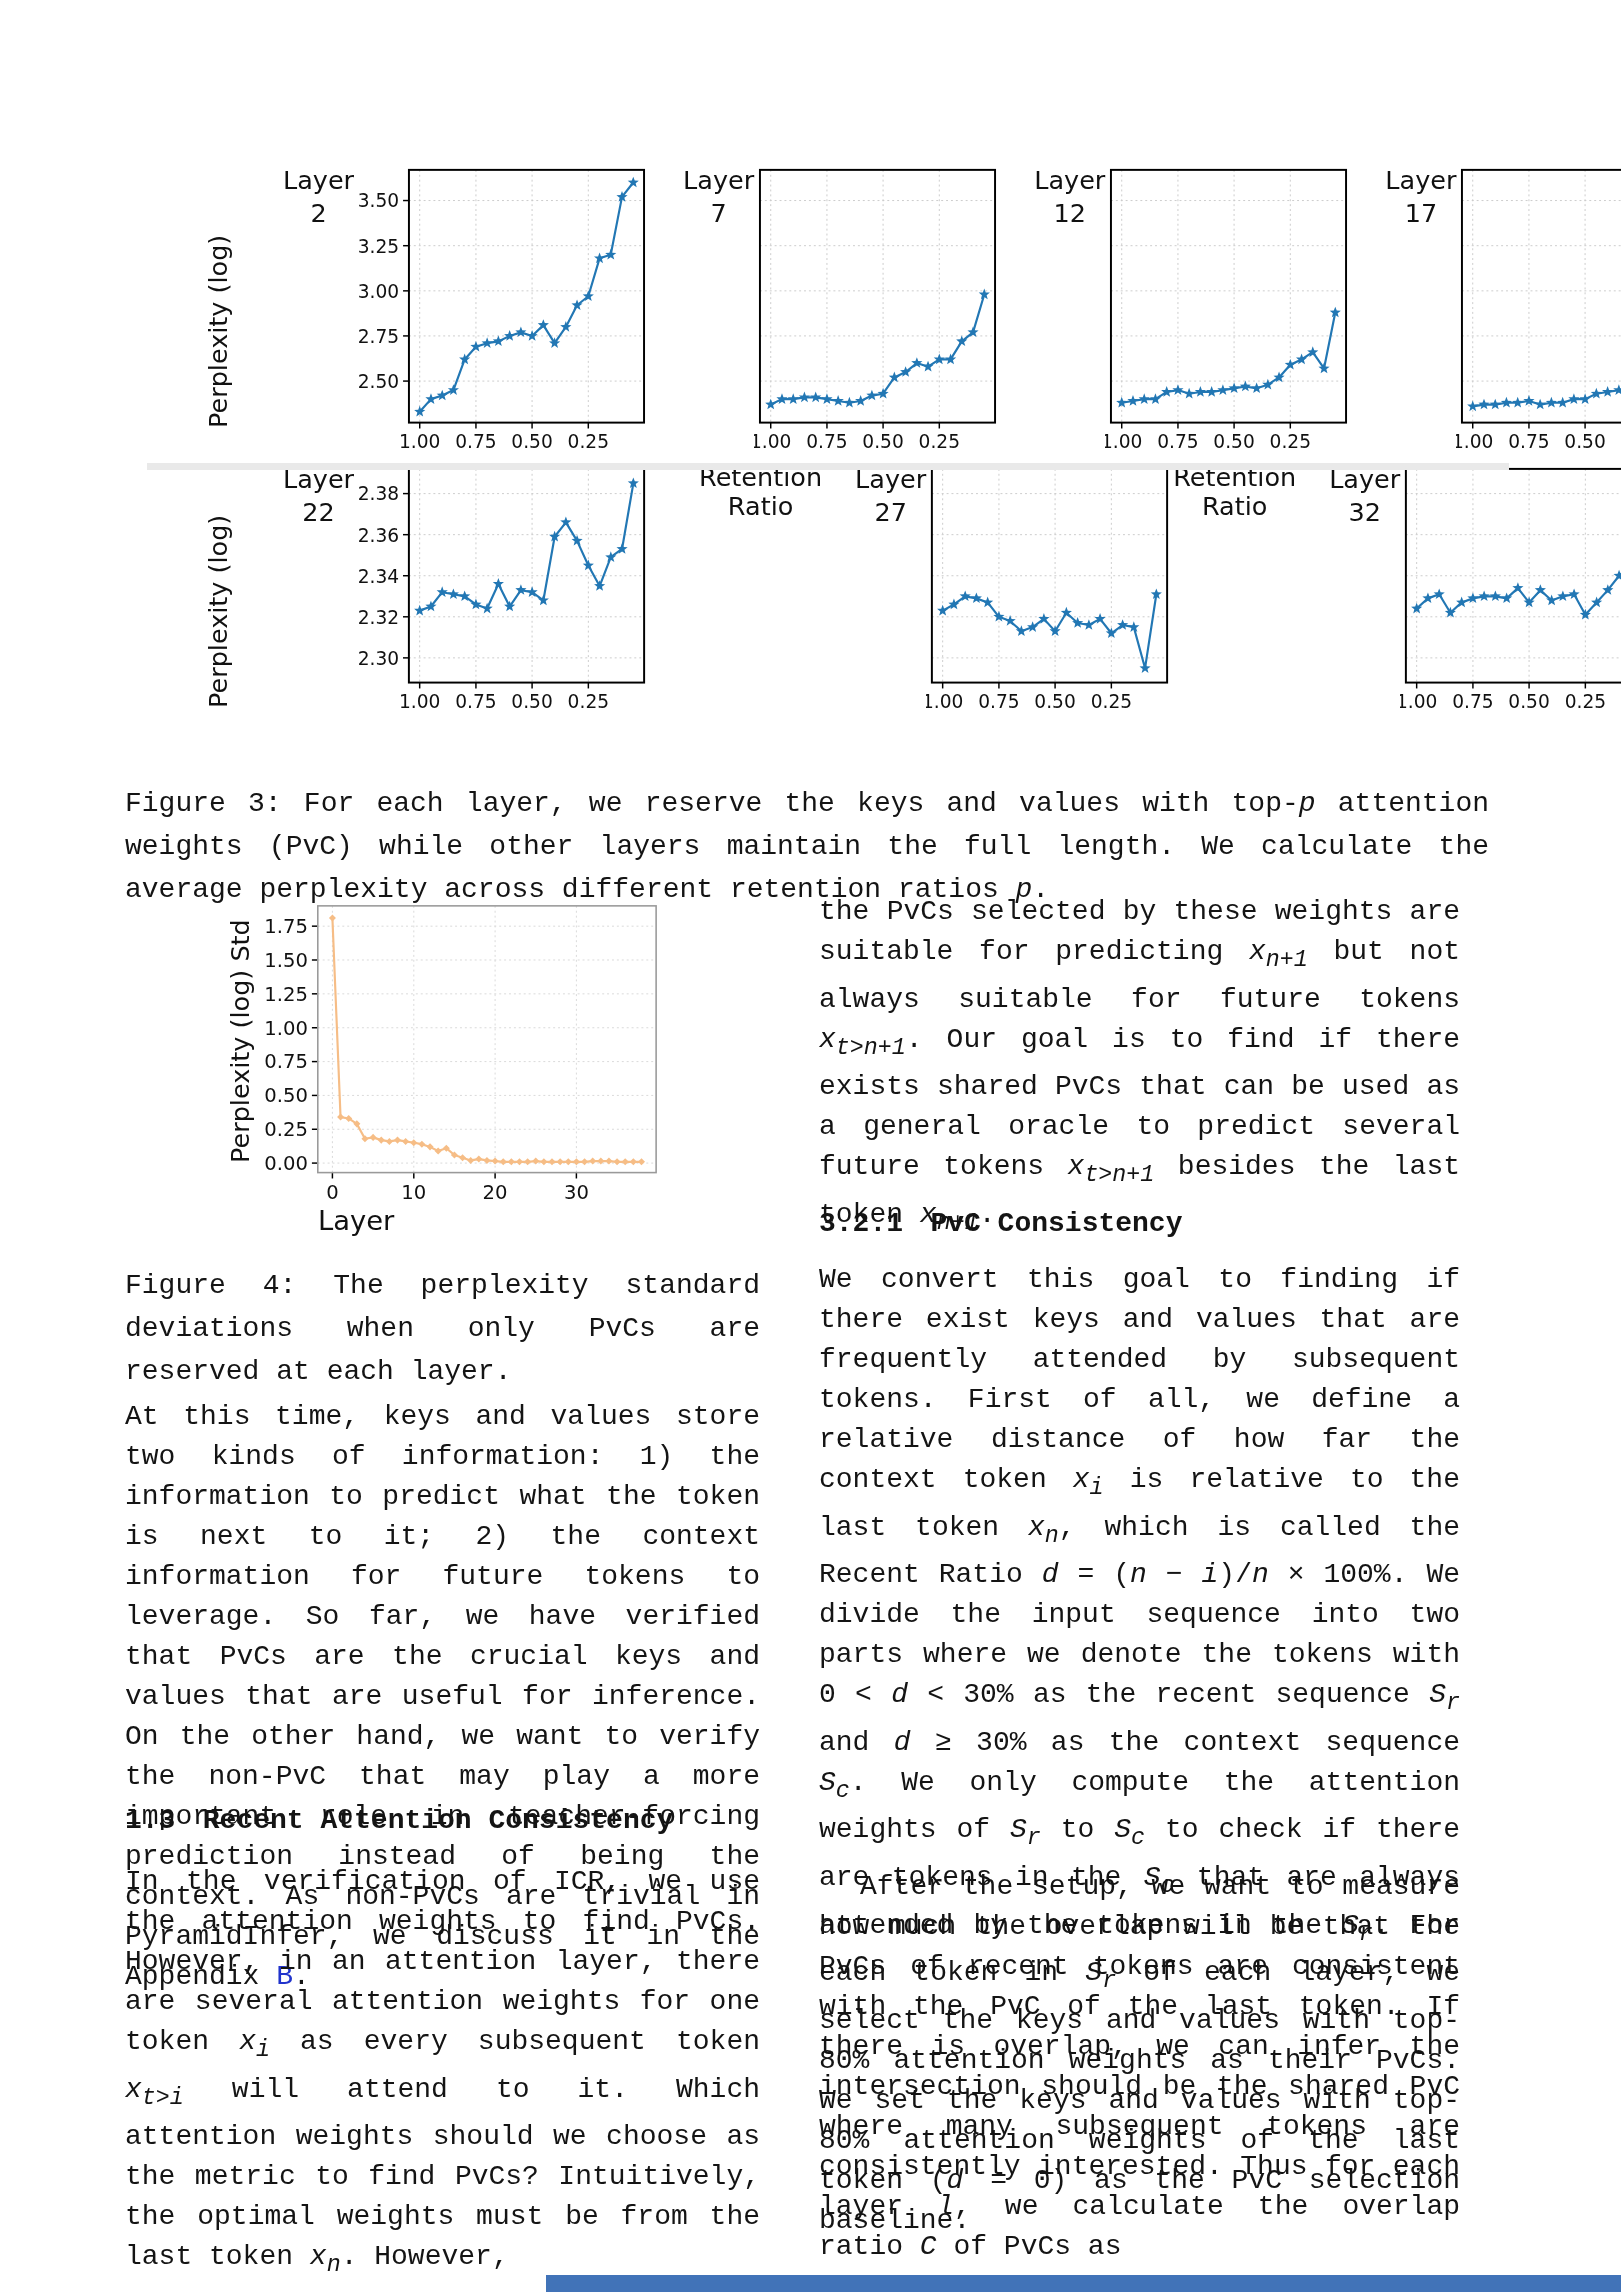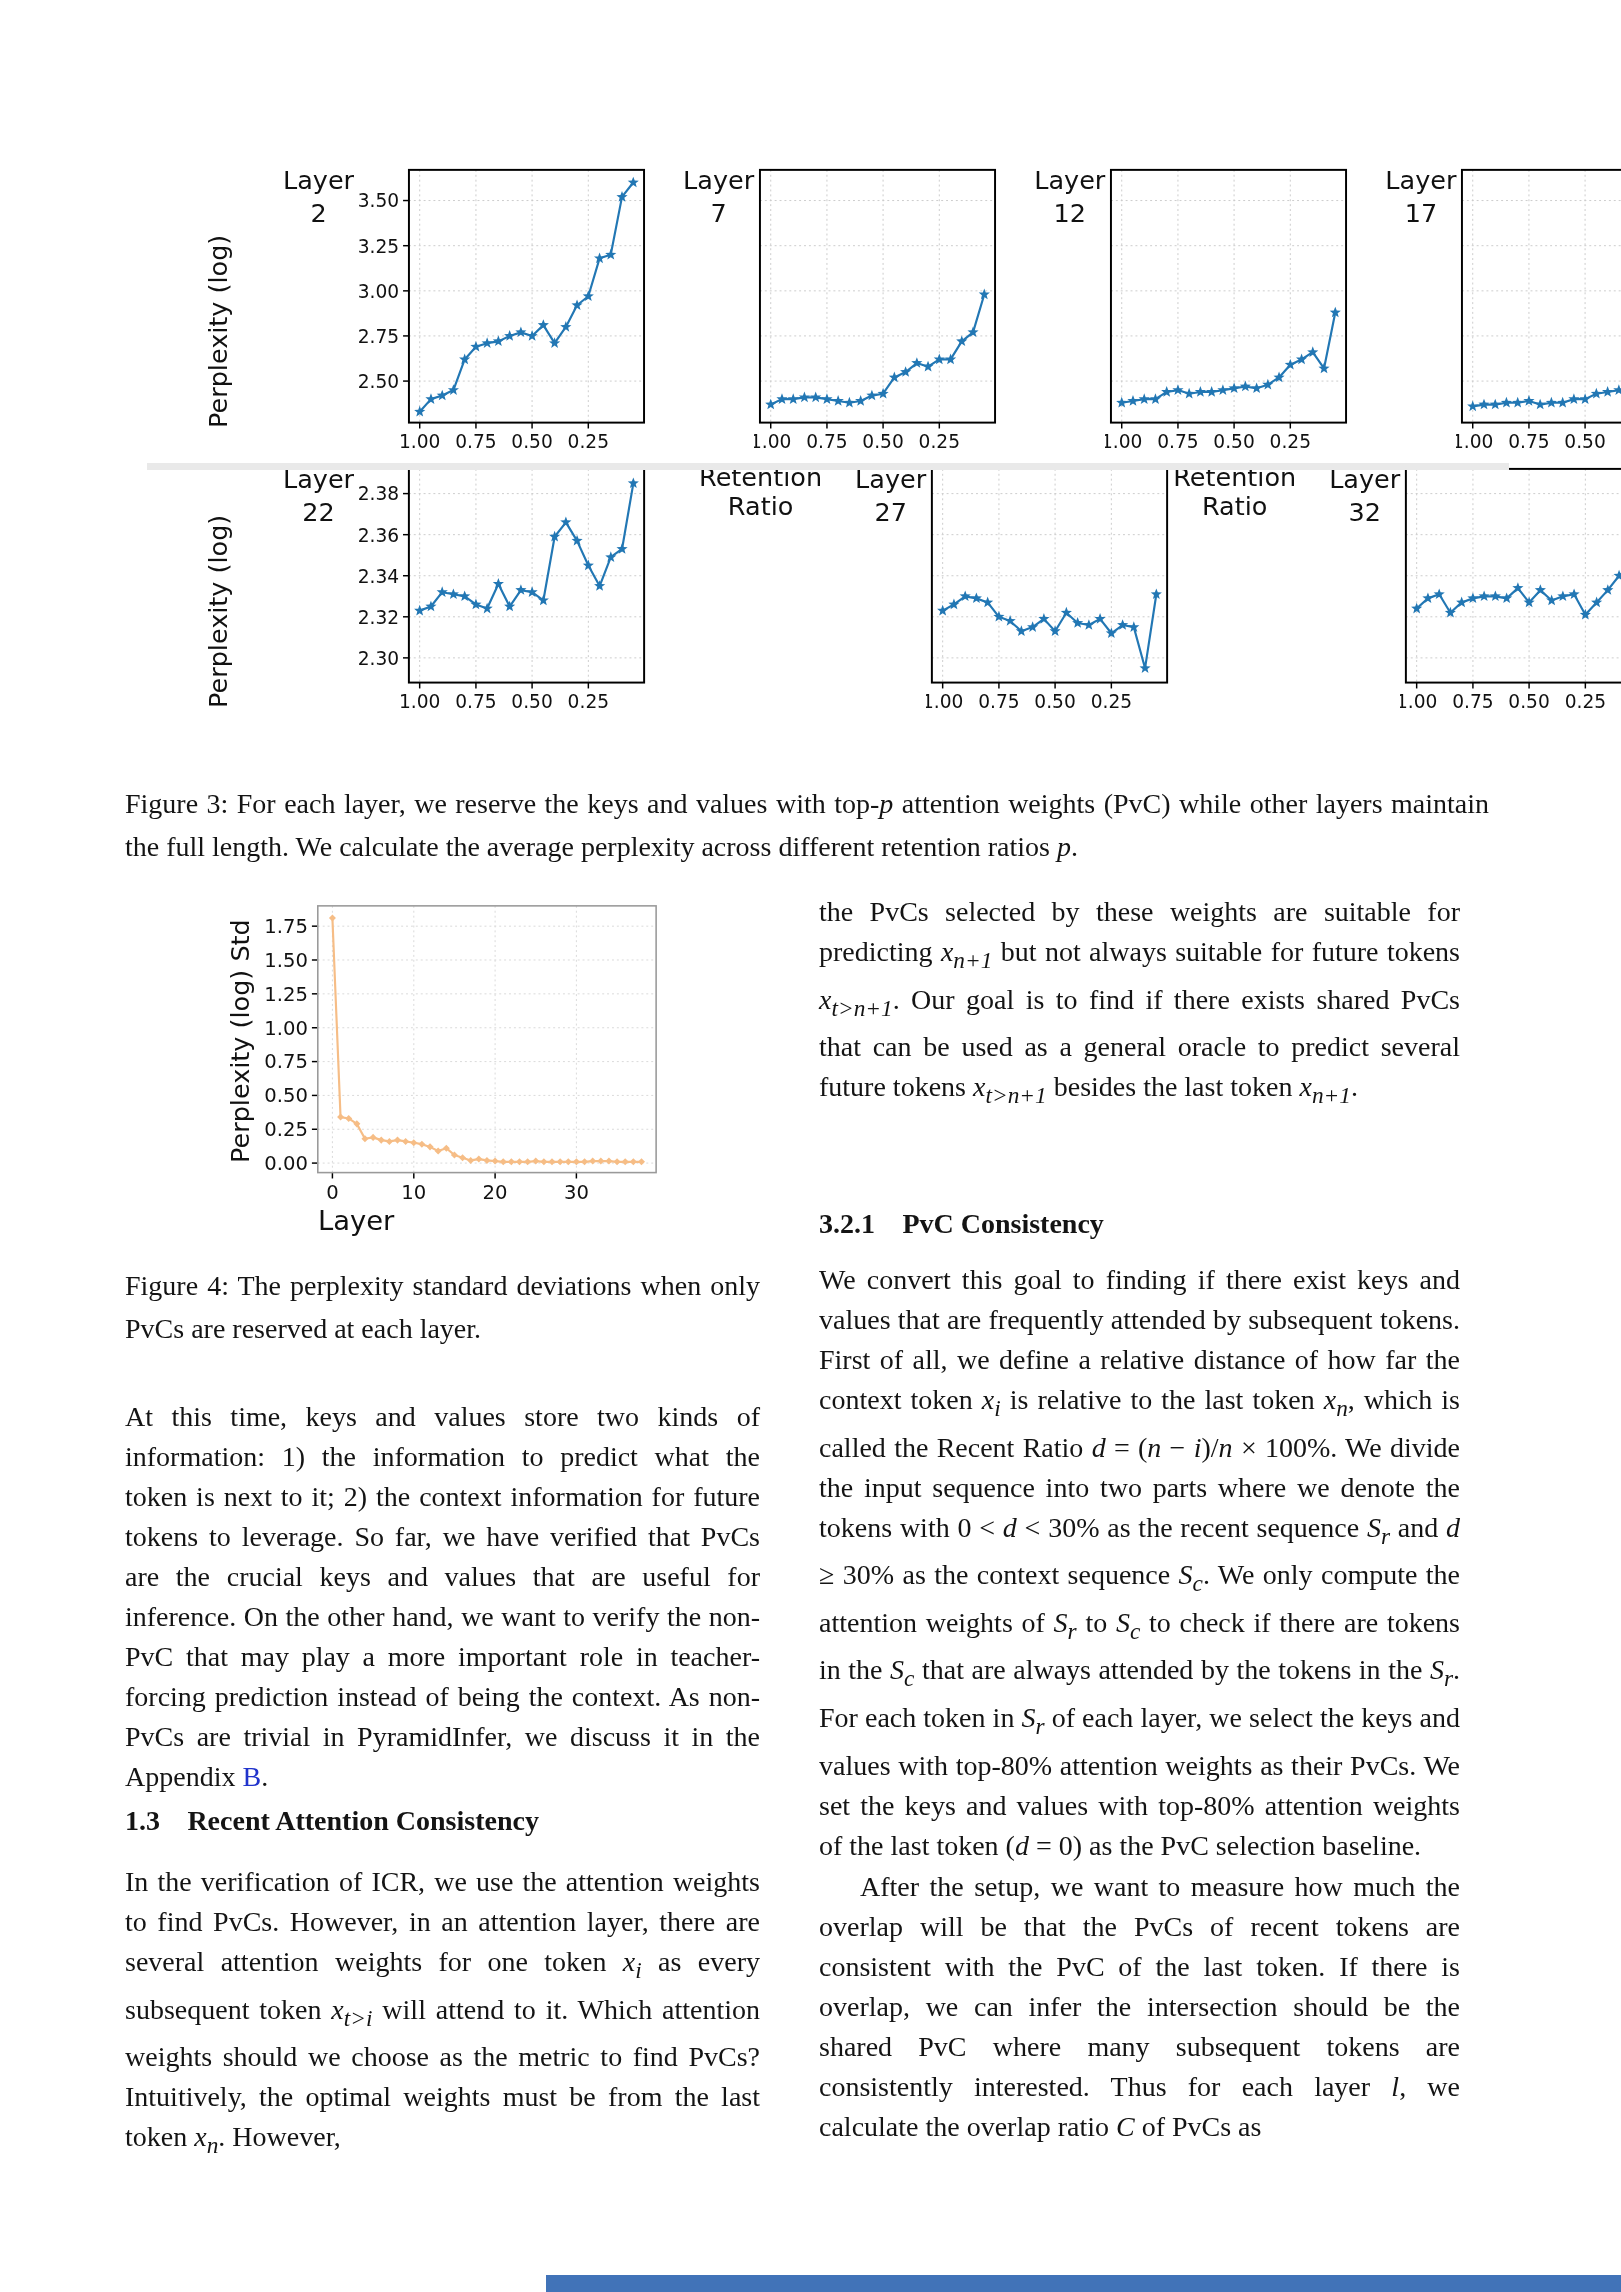--- a/index.html
+++ b/index.html
@@ -1,20 +1,20 @@
 <!DOCTYPE html>
 <html><head>
 <meta charset="utf-8">
 <style>
   html,body{margin:0;padding:0;}
   body{
     width:1621px;height:2293px;position:relative;background:#ffffff;
     font-family:"Liberation Serif",serif;color:#141414;overflow:hidden;
   }
-  .abs{position:absolute;}
+  .abs{position:absolute;font-family:Liberation Mono, monospace;}
   .para{font-size:28px;line-height:40px;text-align:justify;}
   .caption{font-size:28px;line-height:43px;text-align:justify;}
   .head{font-weight:bold;font-size:28px;}
   .head .num{display:inline-block;margin-right:27.4px;}
   .link{color:#2033cc;}
   
   #fig3{position:absolute;left:201px;top:164px;width:1264px;}
   .f3row{position:absolute;left:0;display:flex;align-items:flex-start;}
   .yrot{
     writing-mode:vertical-rl;transform:rotate(180deg);

